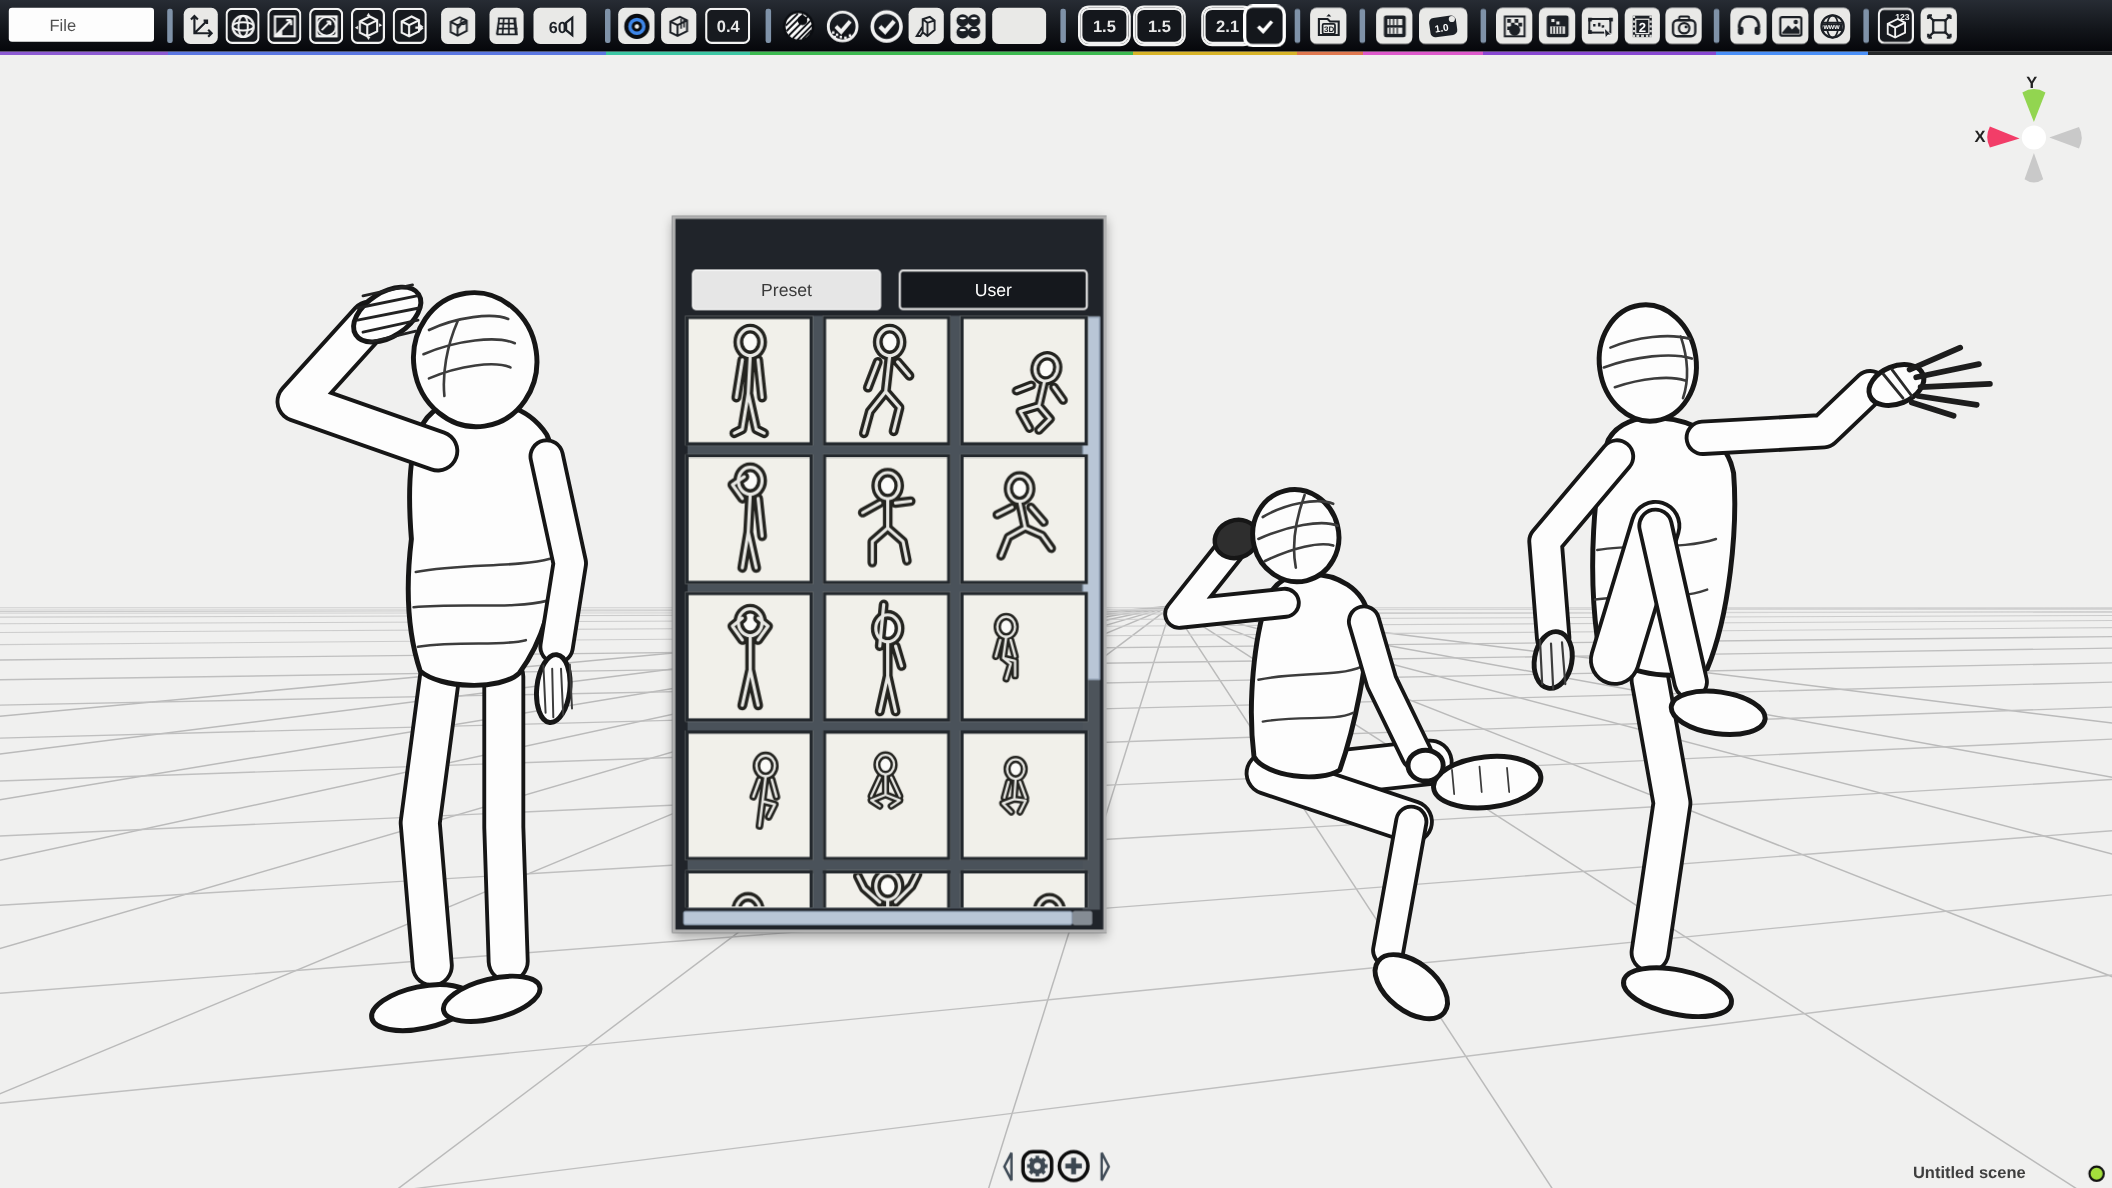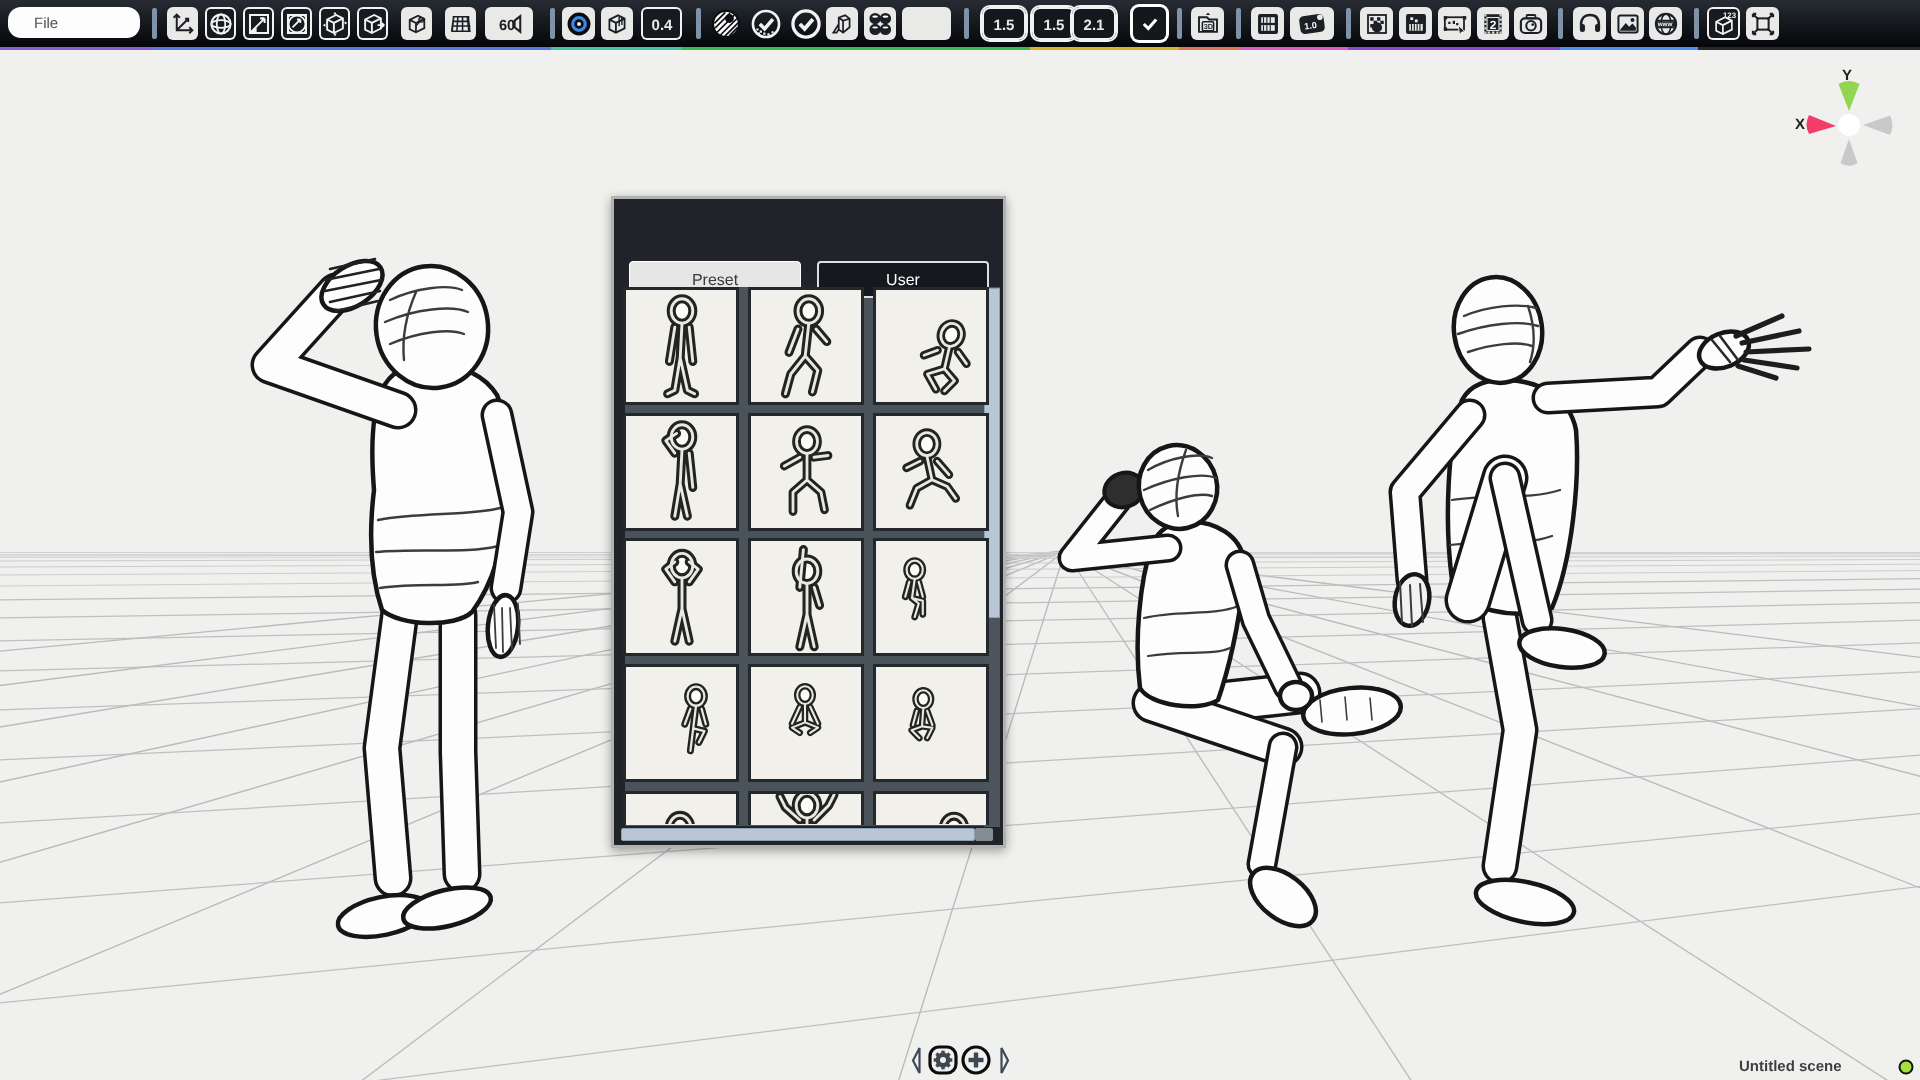--- a/index.html
+++ b/index.html
@@ -13,31 +13,31 @@
   #3cc7a4 551px, #3cc7a4 682px,
   #3cba50 682px, #3cba50 1030px,
   #d8b428 1030px, #d8b428 1179px,
   #e0784f 1179px, #e0784f 1239px,
   #dd59cb 1239px, #dd59cb 1348px,
   #8848d2 1348px, #8848d2 1560px,
   #4a90f8 1560px, #4a90f8 1698px,
   #26282a 1698px, #26282a 1920px); }
 #canvas { position:absolute; left:0; top:50px; width:1920px; height:1030px; }
 
-.file { position:absolute; left:8px; top:7px; width:132px; height:31px; background:#fdfdfd; border-radius:13px; color:#555; font-size:15px; line-height:31px; padding-left:13px; }
+.file { position:absolute; left:8px; top:7px; width:132px; height:31px; background:#fdfdfd; border-radius:3px; color:#555; font-size:15px; line-height:31px; padding-left:24px; }
 .sep { position:absolute; top:8px; width:5px; height:31px; background:#7f92a8; border-radius:2px; }
 .ic { position:absolute; top:7px; height:33px; border-radius:6px; }
 .lt { background:#e9e9e7; }
 .dk { background:#171a1f; box-shadow:0 0 0 2px #f2f2f2 inset; }
 .ic svg { position:absolute; left:50%; top:50%; transform:translate(-50%,-50%) translateZ(0); }
 .num { color:#e8e8e8; font-size:15px; font-weight:bold; text-align:center; line-height:29px; }
 
 #dlg { position:absolute; left:611px; top:196px; width:395px; height:652px; background:#20242a; border:3px solid #b2b2b2; box-shadow:0 3px 10px rgba(0,0,0,.35); }
 #dlgtitle { position:absolute; left:5px; top:4px; width:379px; height:31px; background:linear-gradient(#3f86f4,#1c45cd); border:1px solid #10204a; color:#fff; font-size:19px; line-height:29px; padding-left:9px; }
-.tab { position:absolute; top:46px; width:172px; height:37px; border-radius:4px; font-size:16px; text-align:center; line-height:35px;margin-top:16px; }
+.tab { position:absolute; top:46px; width:172px; height:37px; border-radius:4px; font-size:16px; text-align:center; line-height:35px; }
 #tabp { left:15px; background:#e6e6e6; color:#3a3a3a; border:1px solid #fff; }
 #tabu { left:203px; background:#15181d; color:#fff; border:2px solid #dfdfdf; }
 .cell { position:absolute; width:116px; height:118px; background:#f1f0ea; border:3px solid #23282d; }
 #grout { position:absolute; left:11px; top:88px; width:364px; height:539px; background:#4a525a; }
 #vscroll { position:absolute; left:370px; top:88px; width:16px; height:540px; background:#4d545b; }
 #vthumb { position:absolute; left:0; top:0; width:16px; height:330px; background:#b9c6d6; border:1px solid #8fa0b4; }
 #hscroll { position:absolute; left:7px; top:629px; width:354px; height:13px; background:#b9c6d6; border:1px solid #8fa0b4; border-radius:2px; }
 #btmctl { position:absolute; left:908px; top:1044px; width:105px; height:33px; }
 #scenename { position:absolute; left:1739px; top:1057px; font-size:15px; font-weight:bold; color:#3f3f3f; }
 </style>
@@ -169,21 +169,21 @@
     <div class="ic num" style="left: 982px; width: 44px; background: rgb(20, 23, 28); box-shadow: rgb(242, 242, 242) 0px 0px 0px 2px, rgb(242, 242, 242) 0px 0px 0px 2px inset; border-radius: 8px;">
       <svg width="44" height="29">
         <text x="22" y="20" font-size="15" font-weight="bold" fill="#e8e8e8" text-anchor="middle" font-family="Liberation Sans">1.5</text>
       </svg>
     </div>
     <div class="ic num" style="left: 1032px; width: 44px; background: rgb(20, 23, 28); box-shadow: rgb(242, 242, 242) 0px 0px 0px 2px, rgb(242, 242, 242) 0px 0px 0px 2px inset; border-radius: 8px;">
       <svg width="44" height="29">
         <text x="22" y="20" font-size="15" font-weight="bold" fill="#e8e8e8" text-anchor="middle" font-family="Liberation Sans">1.5</text>
       </svg>
     </div>
-    <div class="ic num" style="left: 1072px; width: 44px; background: rgb(20, 23, 28); box-shadow: rgb(242, 242, 242) 0px 0px 0px 2px, rgb(242, 242, 242) 0px 0px 0px 2px inset; border-radius: 8px;">
+    <div class="ic num" style="left: 1094px; width: 44px; background: rgb(20, 23, 28); box-shadow: rgb(242, 242, 242) 0px 0px 0px 2px, rgb(242, 242, 242) 0px 0px 0px 2px inset; border-radius: 8px;">
       <svg width="44" height="29">
         <text x="22" y="20" font-size="15" font-weight="bold" fill="#e8e8e8" text-anchor="middle" font-family="Liberation Sans">2.1</text>
       </svg>
     </div>
     <div class="ic" style="left: 1133px; width: 33px; background: rgb(20, 23, 28); box-shadow: rgb(255, 255, 255) 0px 0px 0px 3px;">
       <svg width="27" height="27" viewBox="0 0 24 24" fill="none">
         <path d="M6.5 12 L10.5 16 L17.5 8" stroke="#fff" stroke-width="2.8"></path>
       </svg>
     </div>
     <div class="sep" style="left: 1177px;"></div>

